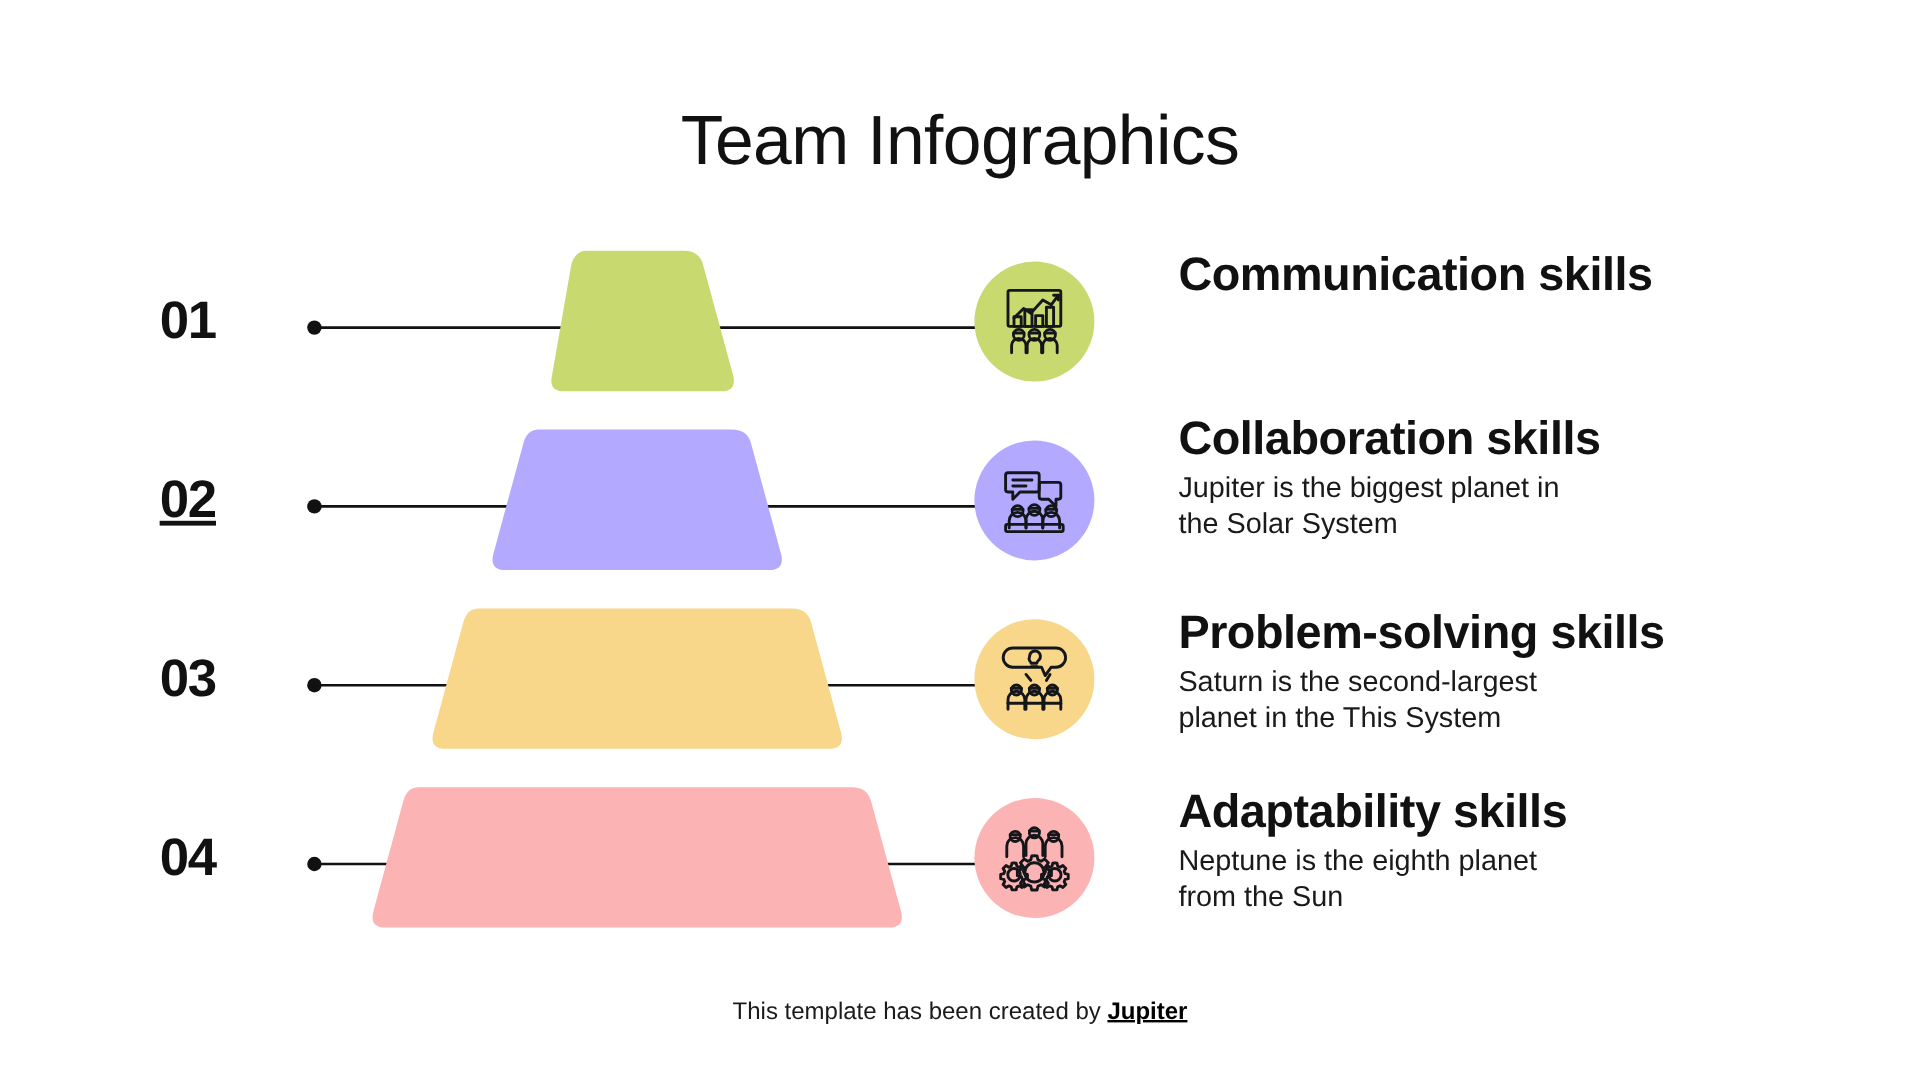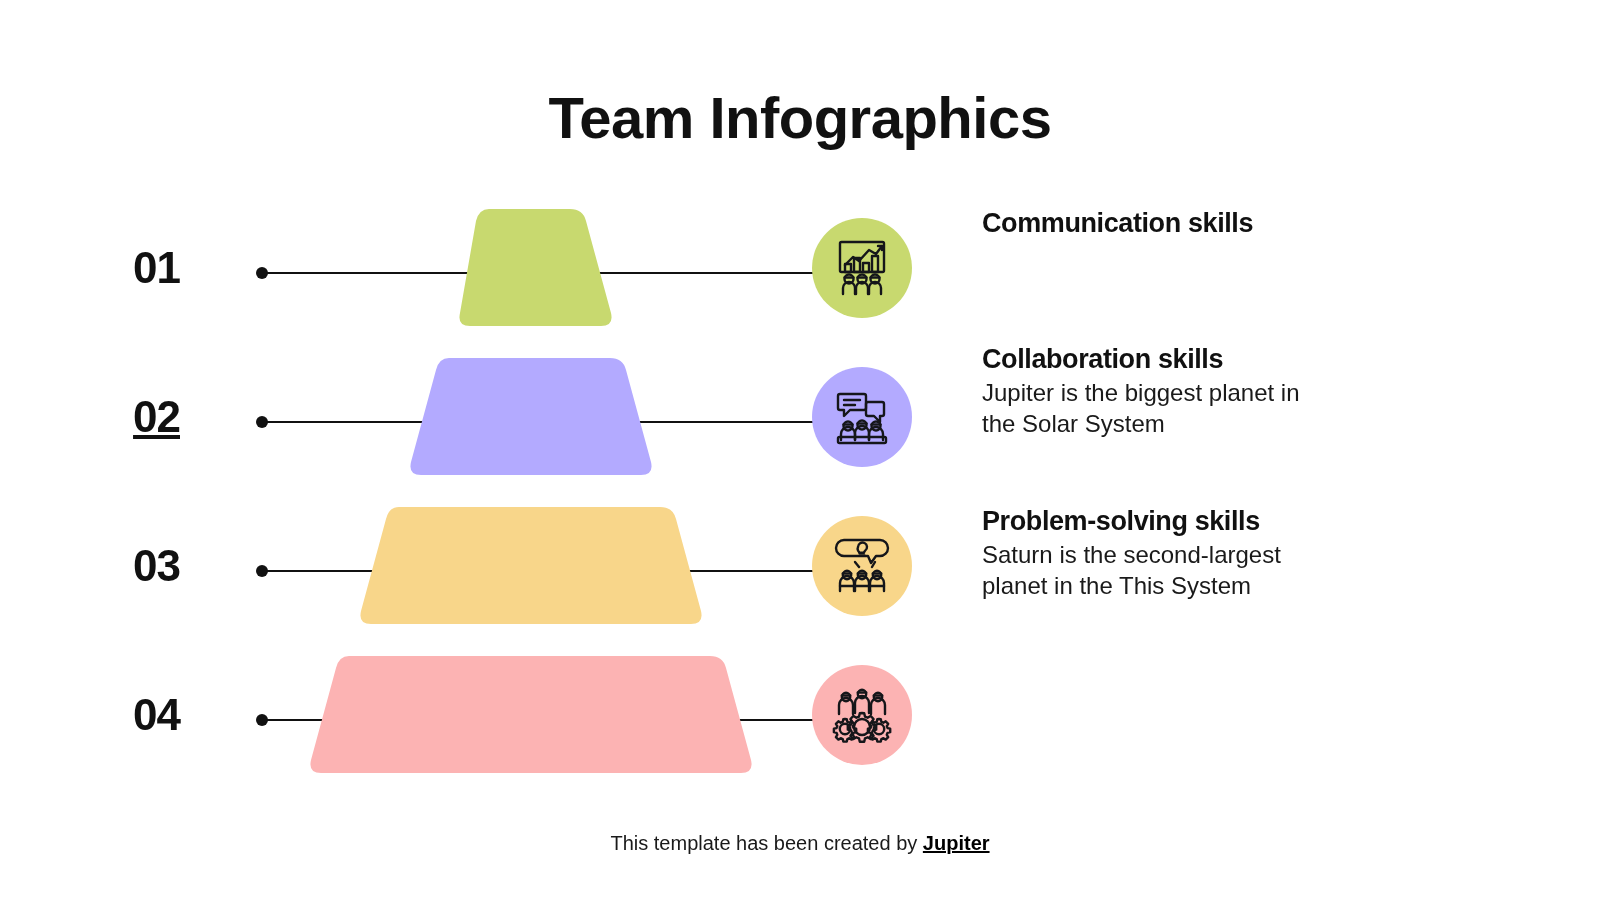--- a/index.html
+++ b/index.html
@@ -8,21 +8,21 @@
     background:#ffffff;
     font-family:"Liberation Sans", sans-serif;
     overflow:hidden;
   }
   #slide { position:relative; width:1600px; height:900px; background:#ffffff; }
 
   
   #title {
     position:absolute; top:84px; left:0; width:1600px;
     text-align:center;
-    font-size:58px; font-weight:bold; color:#111111;
+    font-size:58px; font-weight:normal; color:#111111;
     letter-spacing:-0.5px;
   }
 
   
   #pyramid-svg { position:absolute; top:0; left:0; width:1600px; height:900px; }
 
   
   .num {
     position:absolute;
     width:120px; text-align:right;
@@ -46,21 +46,21 @@
   .icon-4 { left:812px; top:665px; }
   .icon-circle svg { display:block; }
 
   
   .block { position:absolute; left:982px; width:440px; }
   .block-1 { top:208px; }
   .block-2 { top:344px; }
   .block-3 { top:506px; }
   .block-4 { top:655px; }
   .block h3 {
-    font-size:27px; font-weight:bold; color:#111111;
+    font-size:39px; font-weight:bold; color:#111111;
     letter-spacing:-0.4px; line-height:1.12; margin-bottom:4px;
     white-space:nowrap;
   }
   .block p {
     font-size:24px; font-weight:400; color:#1a1a1a;
     line-height:1.28;
   }
 
   
   #footer {
@@ -220,18 +220,25 @@
   </div>
 
   <div class="block block-3">
     <h3>Problem-solving skills</h3>
     <p>
       <span>Saturn is the second-largest</span><br>
       <span>planet in the This System</span>
     </p>
   </div>
 
+  <div class="block block-4">
+    <h3>Adaptability skills</h3>
+    <p>
+      <span>Neptune is the eighth planet</span><br>
+      <span>from the Sun</span>
+    </p>
+  </div>
 
   <div id="footer">
     <span>This template has been created by </span><b>Jupiter</b>
   </div>
 
 </div>
 
 </body></html>

